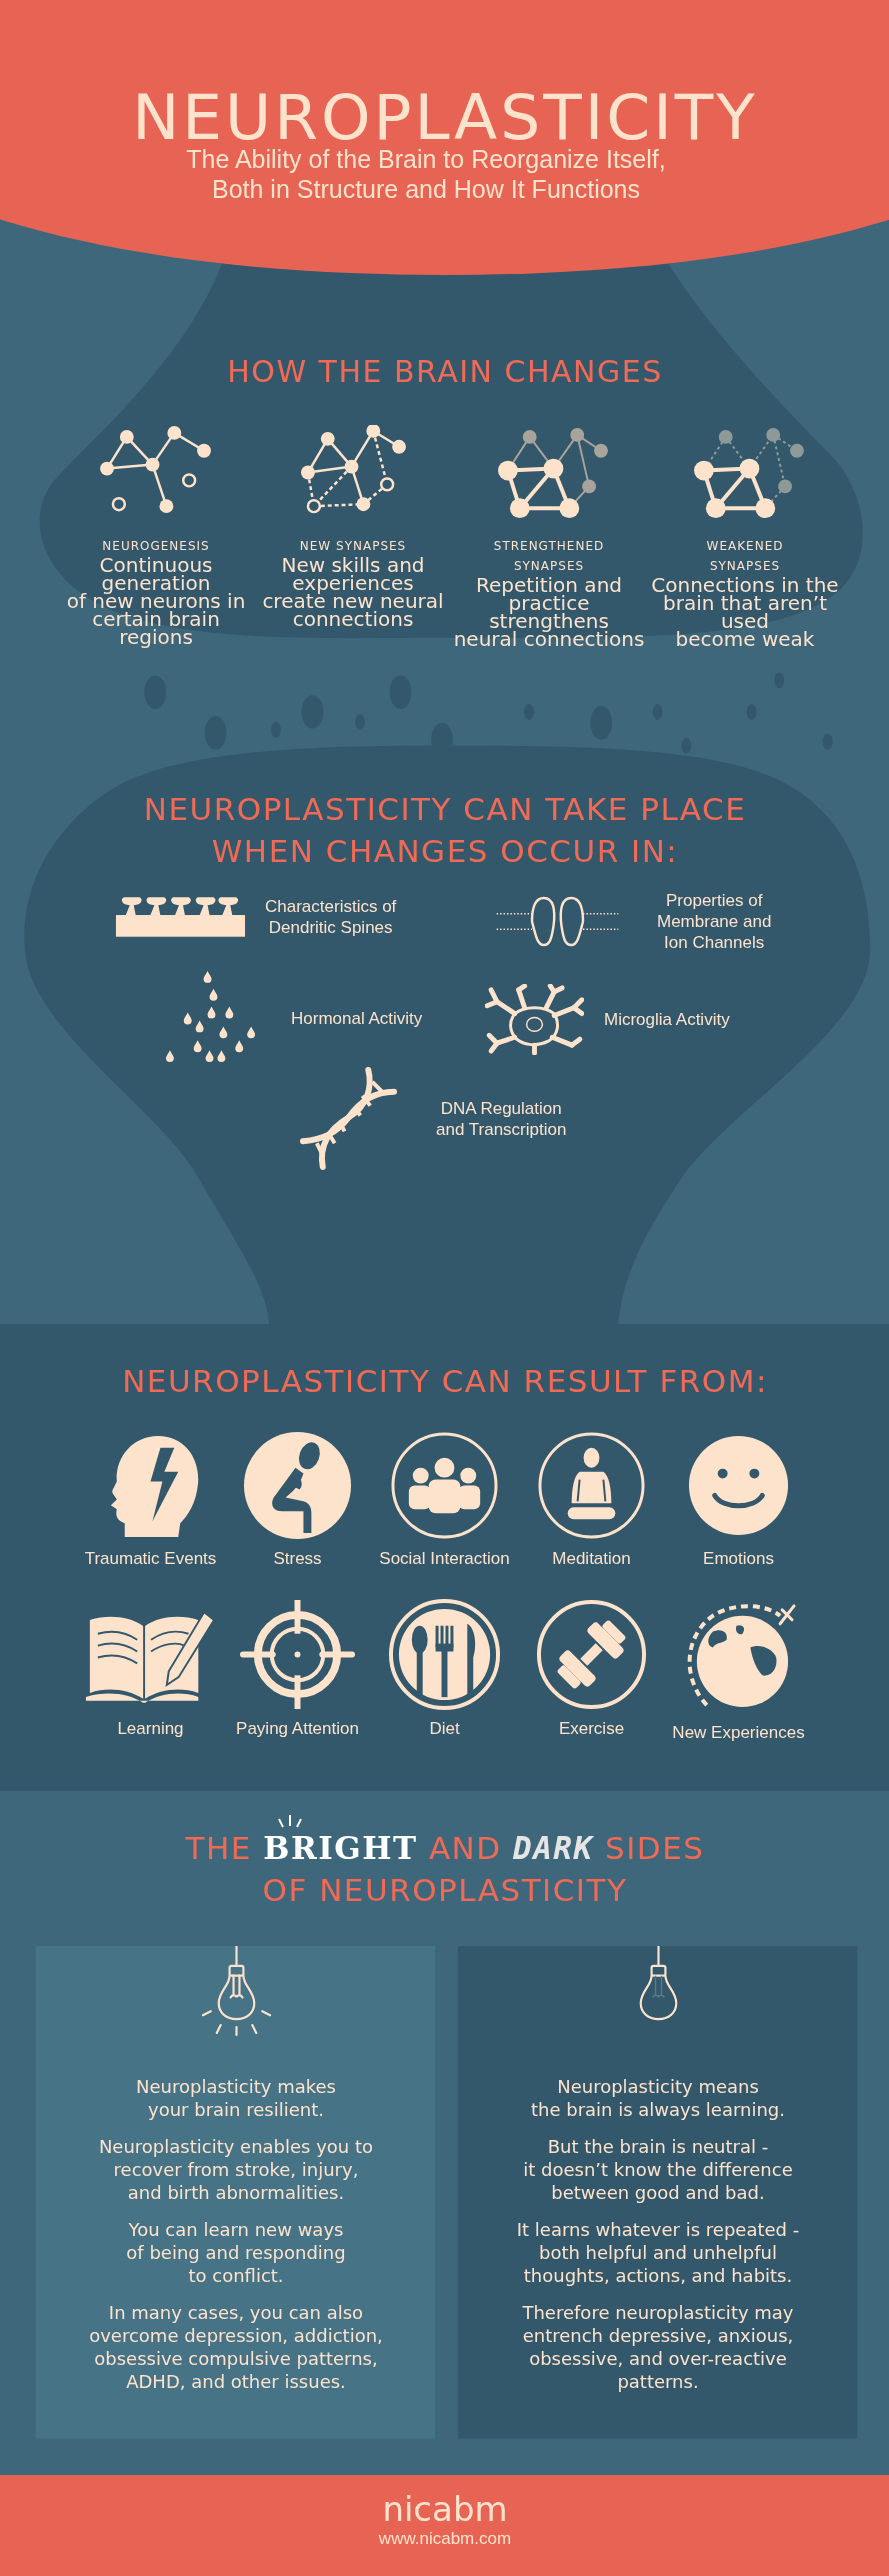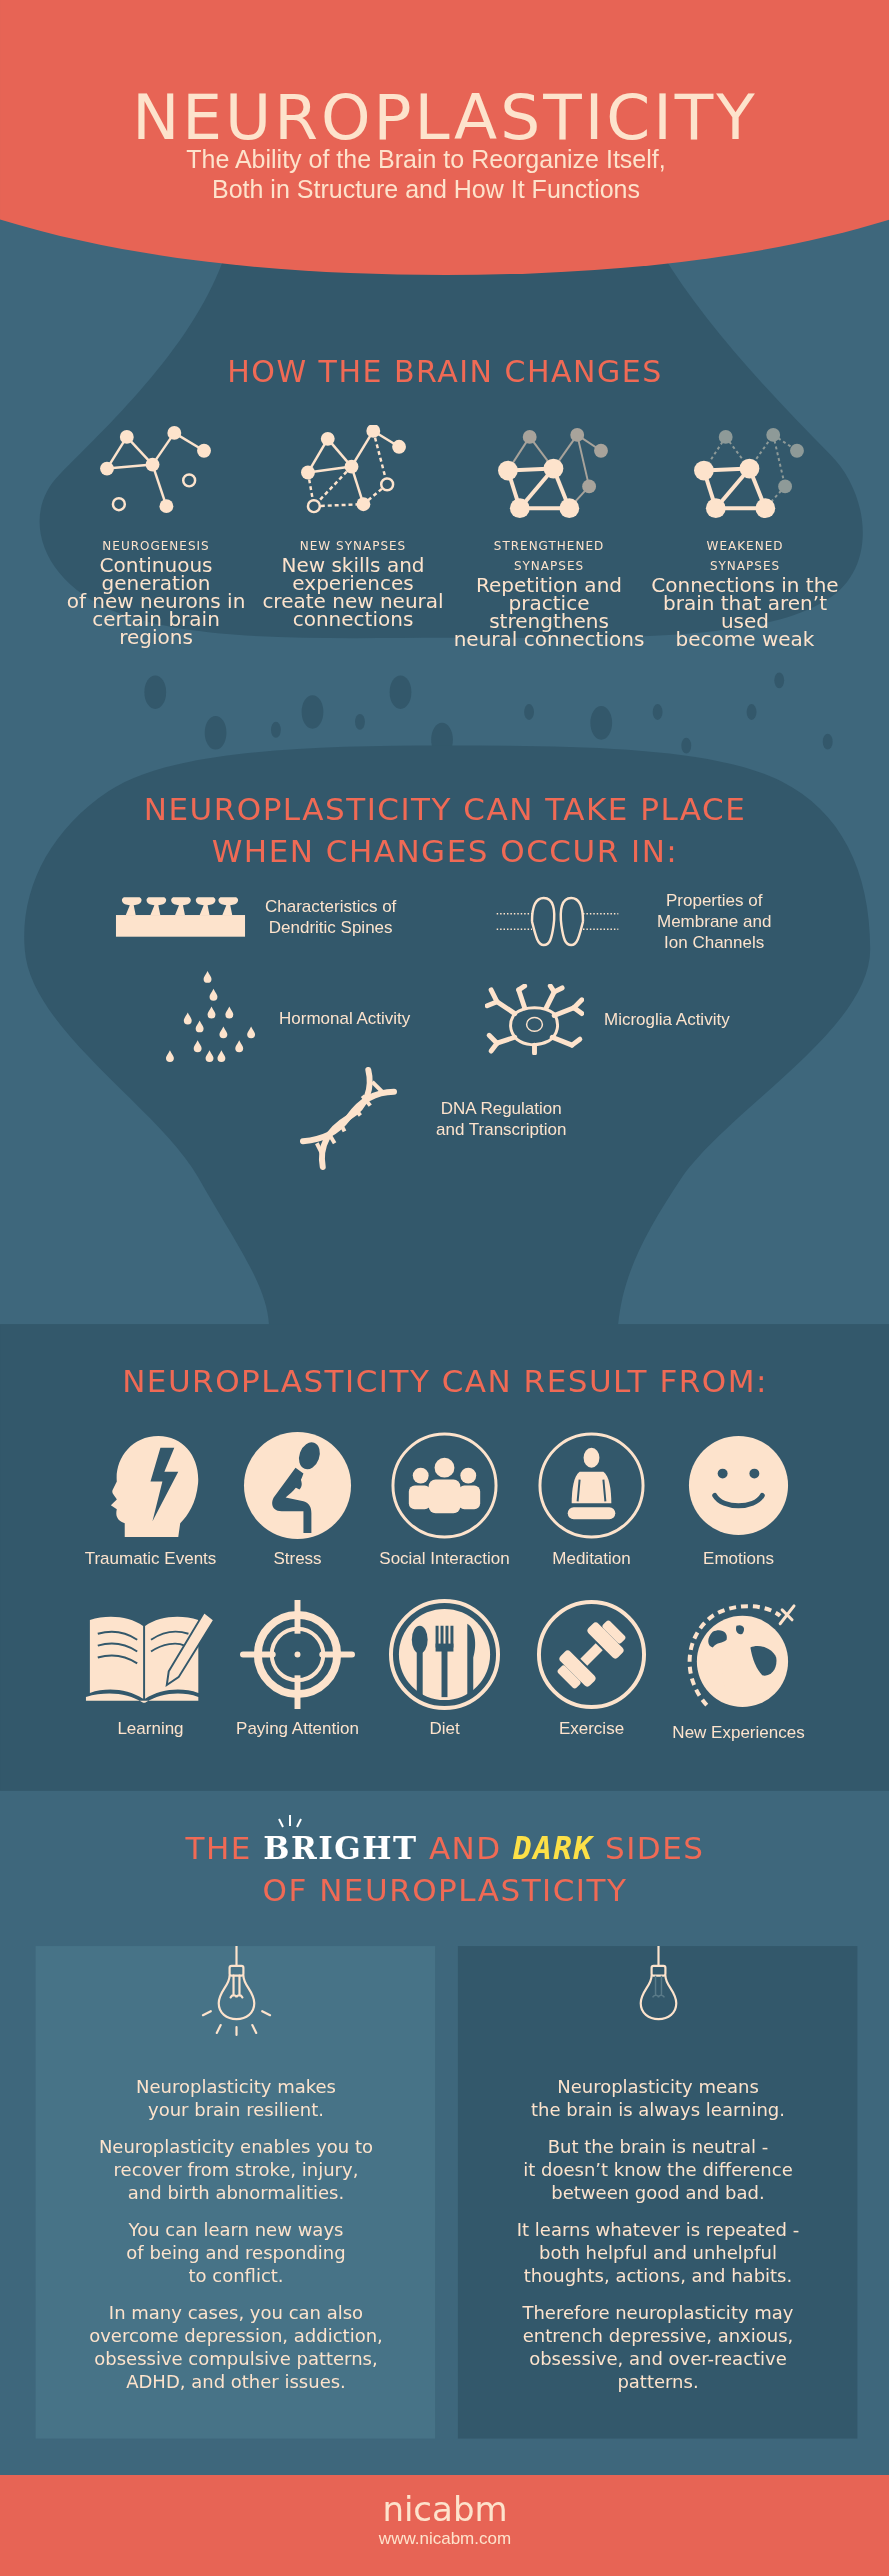--- a/index.html
+++ b/index.html
@@ -284,21 +284,21 @@
         <path d="M42,52 C40,56 38,58 38,60 A4,4 0 0 0 46,60 C46,58 44,56 42,52Z"></path>
         <path d="M66,58 C64,62 62,64 62,66 A4,4 0 0 0 70,66 C70,64 68,62 66,58Z"></path>
         <path d="M94,58 C92,62 90,64 90,66 A4,4 0 0 0 98,66 C98,64 96,62 94,58Z"></path>
         <path d="M40,72 C38,76 36,78 36,80 A4,4 0 0 0 44,80 C44,78 42,76 40,72Z"></path>
         <path d="M82,72 C80,76 78,78 78,80 A4,4 0 0 0 86,80 C86,78 84,76 82,72Z"></path>
         <path d="M12,82 C10,86 8,88 8,90 A4,4 0 0 0 16,90 C16,88 14,86 12,82Z"></path>
         <path d="M52,82 C50,86 48,88 48,90 A4,4 0 0 0 56,90 C56,88 54,86 52,82Z"></path>
         <path d="M64,82 C62,86 60,88 60,90 A4,4 0 0 0 68,90 C68,88 66,86 64,82Z"></path>
       </g>
     </svg>
-    <div class="lbl" style="margin-left:12px;">Hormonal Activity</div>
+    <div class="lbl" style="margin-left:24px;">Hormonal Activity</div>
   </div>
 
   <div class="occur-item" style="left:485px; top:984px;">
     <svg width="99" height="71" viewBox="0 0 100 72">
       <g stroke="#fde3cc" stroke-width="5" fill="none" stroke-linecap="round">
         <path d="M30,30 C40,22 60,22 70,30 C76,40 74,52 64,58 C52,64 40,62 32,56 C24,48 24,38 30,30Z" stroke-width="3"></path>
         <line x1="30" y1="30" x2="12" y2="18"></line>
           <line x1="12" y1="18" x2="6" y2="6"></line>
           <line x1="12" y1="18" x2="2" y2="22"></line>
         <line x1="40" y1="24" x2="34" y2="6"></line>
@@ -504,21 +504,21 @@
         <svg width="30" height="16" viewBox="0 0 30 16" style="position:absolute; left:12px; top:-14px;">
           <g stroke="#ffffff" stroke-width="2">
               <line x1="4" y1="6" x2="8" y2="14"></line>
               <line x1="15" y1="2" x2="15" y2="13"></line>
               <line x1="26" y1="6" x2="22" y2="14"></line>
             </g>
         </svg>
         <span>BRIGHT</span>
       </span>
       <span>AND</span>
-      <span style="color:#fde047; font-family:'DejaVu Sans Mono', monospace; font-style:italic; font-weight:bold;">DARK</span>
+      <span style="color:#e5e5e5; font-family:'DejaVu Sans Mono', monospace; font-style:italic; font-weight:bold;">DARK</span>
       <span>SIDES</span>
     </div>
     <div>OF NEUROPLASTICITY</div>
   </div>
 
   <div class="side-panel" style="left:36px;">
     <svg width="79" height="91" viewBox="0 0 80 92" style="margin-top:0;">
       <g stroke="#fde3cc" stroke-width="2.2" fill="none" stroke-linecap="round">
         <line x1="40" y1="0" x2="40" y2="20"></line>
         <rect x="33" y="20" width="14" height="10" rx="2"></rect>

